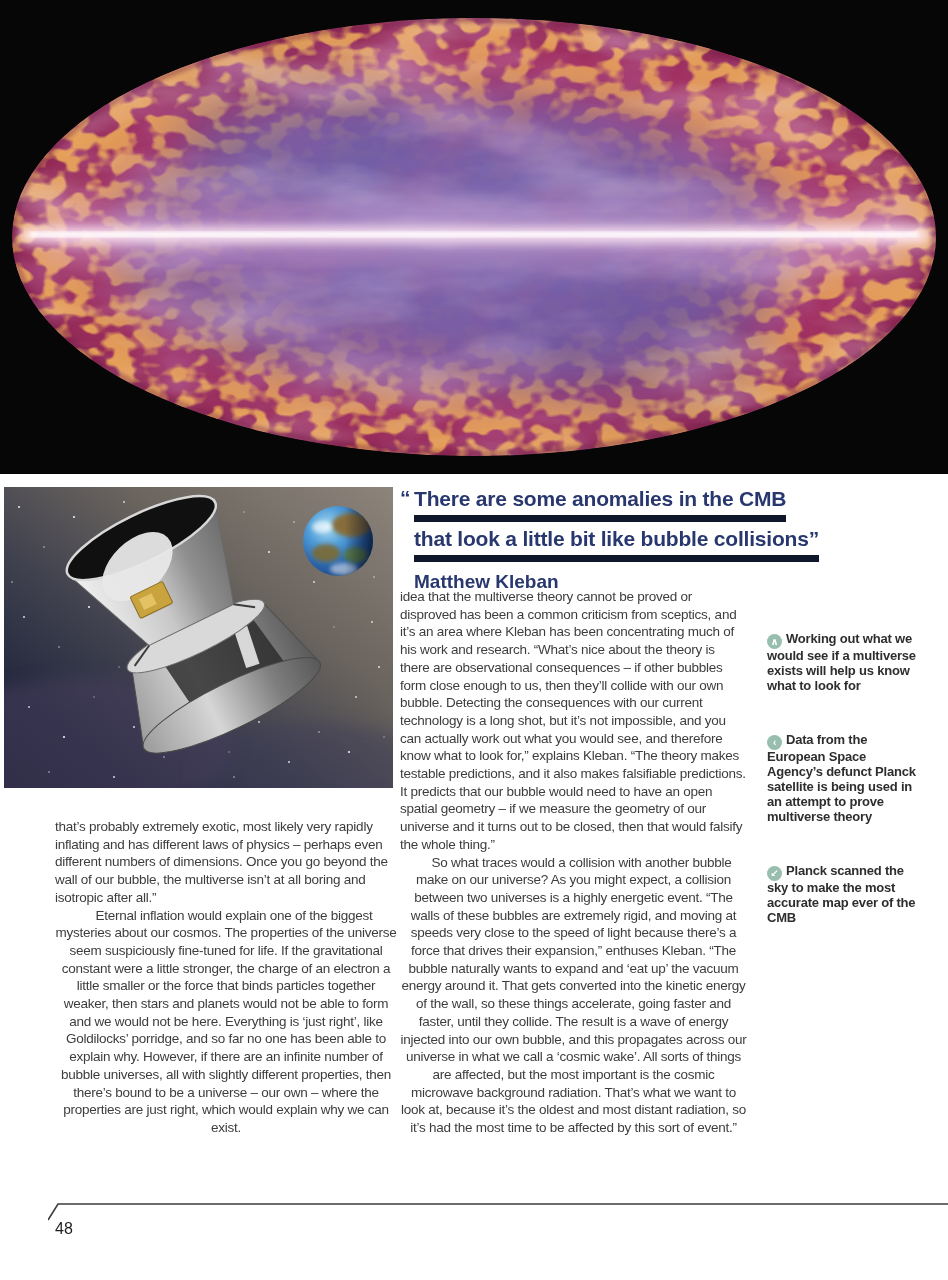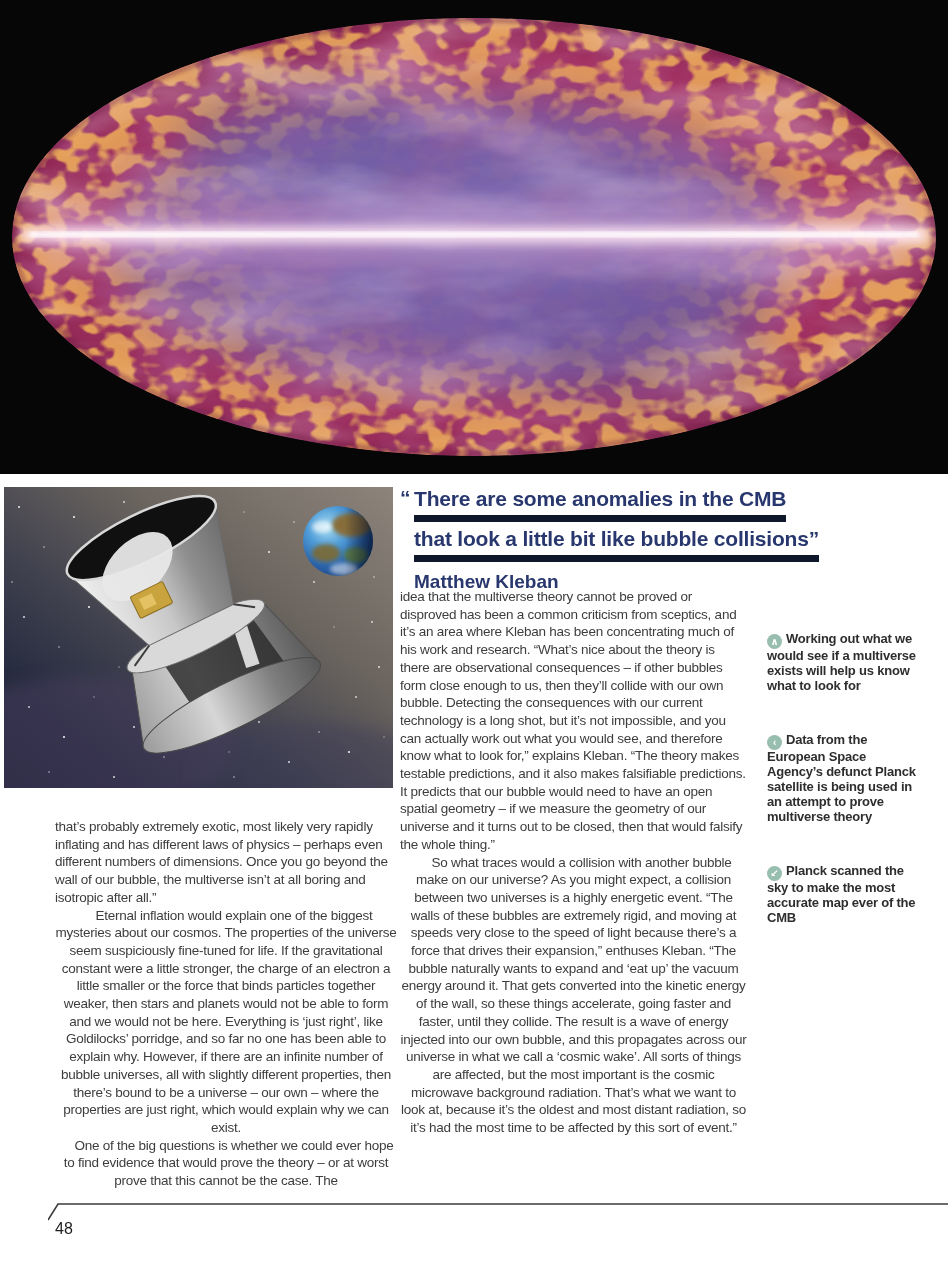--- a/index.html
+++ b/index.html
@@ -240,21 +240,20 @@
   <div class="quote">
     <span class="qmark">“</span>
     <div class="qline"><span class="qtext">There are some anomalies in the CMB</span></div>
     <div class="qline"><span class="qtext">that look a little bit like bubble collisions”</span></div>
     <div class="attribution">Matthew Kleban</div>
   </div>
 
   <div class="col col-left">
     <p class="para">that’s probably extremely exotic, most likely very rapidly inflating and has different laws of physics – perhaps even different numbers of dimensions. Once you go beyond the wall of our bubble, the multiverse isn’t at all boring and isotropic after all.”</p>
     <p class="para indent">Eternal inflation would explain one of the biggest mysteries about our cosmos. The properties of the universe seem suspiciously fine-tuned for life. If the gravitational constant were a little stronger, the charge of an electron a little smaller or the force that binds particles together weaker, then stars and planets would not be able to form and we would not be here. Everything is ‘just right’, like Goldilocks’ porridge, and so far no one has been able to explain why. However, if there are an infinite number of bubble universes, all with slightly different properties, then there’s bound to be a universe – our own – where the properties are just right, which would explain why we can exist.</p>
-    <p class="para indent">One of the big questions is whether we could ever hope to find evidence that would prove the theory – or at worst prove that this cannot be the case. The</p>
   </div>
   <div class="col col-mid">
     <p class="para">idea that the multiverse theory cannot be proved or disproved has been a common criticism from sceptics, and it’s an area where Kleban has been concentrating much of his work and research. “What’s nice about the theory is there are observational consequences – if other bubbles form close enough to us, then they’ll collide with our own bubble. Detecting the consequences with our current technology is a long shot, but it’s not impossible, and you can actually work out what you would see, and therefore know what to look for,” explains Kleban. “The theory makes testable predictions, and it also makes falsifiable predictions. It predicts that our bubble would need to have an open spatial geometry – if we measure the geometry of our universe and it turns out to be closed, then that would falsify the whole thing.”</p>
     <p class="para indent">So what traces would a collision with another bubble make on our universe? As you might expect, a collision between two universes is a highly energetic event. “The walls of these bubbles are extremely rigid, and moving at speeds very close to the speed of light because there’s a force that drives their expansion,” enthuses Kleban. “The bubble naturally wants to expand and ‘eat up’ the vacuum energy around it. That gets converted into the kinetic energy of the wall, so these things accelerate, going faster and faster, until they collide. The result is a wave of energy injected into our own bubble, and this propagates across our universe in what we call a ‘cosmic wake’. All sorts of things are affected, but the most important is the cosmic microwave background radiation. That’s what we want to look at, because it’s the oldest and most distant radiation, so it’s had the most time to be affected by this sort of event.”</p>
   </div>
 
   <aside class="sidebar">
     <div class="caption"><span class="cap-icon">∧</span><span class="cap-text">Working out what we would see if a multiverse exists will help us know what to look for</span></div>
     <div class="caption"><span class="cap-icon">‹</span><span class="cap-text">Data from the European Space Agency’s defunct Planck satellite is being used in an attempt to prove multiverse theory</span></div>
     <div class="caption"><span class="cap-icon">↙</span><span class="cap-text">Planck scanned the sky to make the most accurate map ever of the CMB</span></div>

